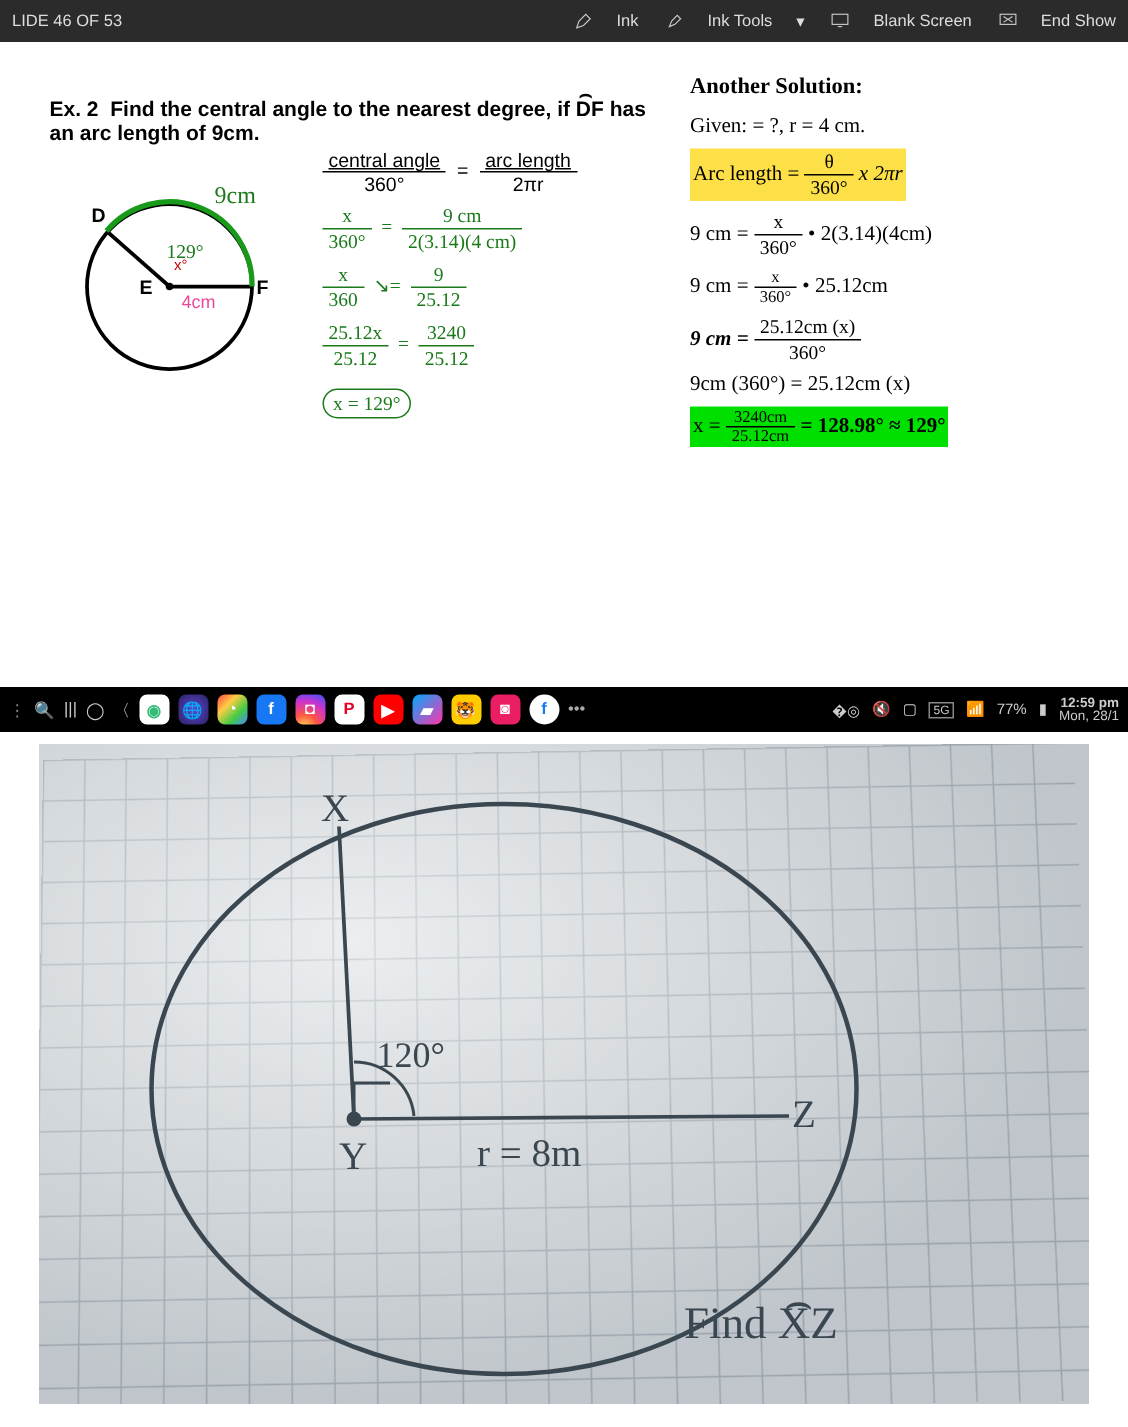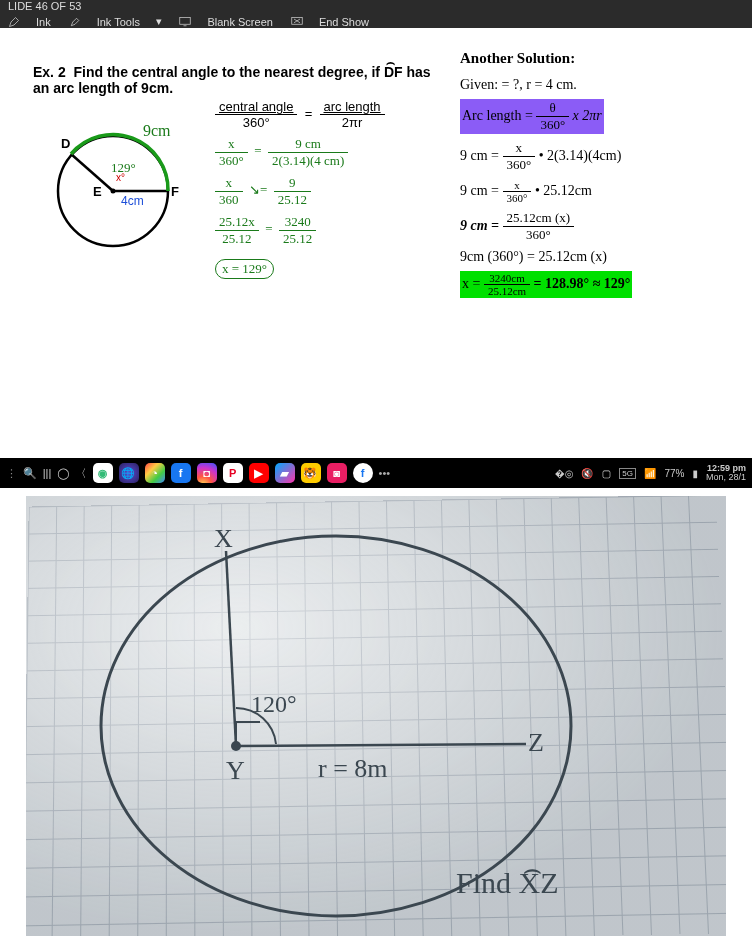--- a/index.html
+++ b/index.html
@@ -1,18 +1,18 @@
 <!DOCTYPE html>
 <html><head>
 <meta charset="utf-8">
 <style>
   html,body{margin:0;padding:0;font-family:Arial,Helvetica,sans-serif;background:#fff;color:#000;}
   .page{width:752px;height:951px;position:relative;overflow:hidden;background:#fff;}
   
-  .toolbar{background:#2b2b2b;color:#ddd;height:28px;display:flex;font-size:11px;padding:0 8px;justify-content:space-between;flex-direction:column;}
+  .toolbar{background:#2b2b2b;color:#ddd;height:28px;display:flex;align-items:center;font-size:11px;padding:0 8px;justify-content:space-between;}
   .toolbar .left{white-space:nowrap;}
   .toolbar .right{display:flex;gap:18px;align-items:center;}
   .toolbar .tb-item{display:flex;align-items:center;gap:16px;cursor:pointer;}
   .tb-icon{width:12px;height:12px;display:inline-block;}
   
   .content{position:relative;height:430px;background:#fff;display:flex;}
   .leftcol{width:460px;padding:18px 10px 0 33px;box-sizing:border-box;}
   .rightcol{width:280px;padding:10px 6px 0 0;font-family:'Times New Roman',serif;}
   .ex-title{font-weight:bold;font-size:14px;margin:18px 0 2px 0;}
   .ex-title .arc{position:relative;}
@@ -20,21 +20,21 @@
   .circle-wrap{position:relative;width:150px;height:150px;margin-top:10px;}
   .circle-svg{position:absolute;left:0;top:0;}
   .hand{font-family:'Comic Sans MS','Segoe Script',cursive;color:#1a7a1a;}
   .formula-area{position:absolute;left:215px;top:65px;font-size:13px;}
   .frac{display:inline-block;text-align:center;vertical-align:middle;font-size:13px;}
   .frac .t{border-bottom:1px solid currentColor;padding:0 4px;display:block;}
   .frac .b{padding:0 4px;display:block;}
   .hand .frac .t{border-bottom:1.5px solid #1a7a1a;}
   .eqrow{margin:6px 0;}
   .right-h1{font-weight:bold;font-size:15px;margin:12px 0 10px 0;}
-  .hl-yellow{background:#8b5cf6;display:inline-block;padding:1px 2px;}
+  .hl-yellow{background:#fde047;display:inline-block;padding:1px 2px;}
   .hl-green{background:#00e000;display:inline-block;padding:1px 2px;}
   .mathline{font-size:14px;margin:6px 0;}
   
   .phonebar{background:#000;height:30px;display:flex;align-items:center;padding:0 6px;gap:10px;color:#ccc;font-size:11px;justify-content:space-between;}
   .phonebar .apps{display:flex;gap:6px;align-items:center;}
   .app-ic{width:20px;height:20px;border-radius:5px;display:flex;align-items:center;justify-content:center;font-size:11px;font-weight:bold;color:#fff;}
   .phonebar .status{display:flex;gap:8px;align-items:center;font-size:10px;}
   .clock{line-height:1;font-size:9px;text-align:right;}
   
   .photo{position:relative;width:700px;height:440px;margin:8px auto 0 auto;background:#d8dde0;overflow:hidden;}
@@ -92,21 +92,21 @@
         <circle cx="80" cy="85" r="55" fill="none" stroke="#000" stroke-width="2.5"></circle>
         <path d="M80 85 L38 48" stroke="#000" stroke-width="2.5"></path>
         <path d="M80 85 L135 85" stroke="#000" stroke-width="2.5"></path>
 
         <path d="M38 48 A55 55 0 0 1 135 85" fill="none" stroke="#1a9a1a" stroke-width="3.5"></path>
         <circle cx="80" cy="85" r="2.5" fill="#000"></circle>
       </svg>
       <span style="position:absolute;left:28px;top:30px;font-weight:bold;font-size:13px">D</span>
       <span style="position:absolute;left:60px;top:78px;font-weight:bold;font-size:13px">E</span>
       <span style="position:absolute;left:138px;top:78px;font-weight:bold;font-size:13px">F</span>
-      <span style="position:absolute;left:88px;top:88px;color:#1d4ed8;font-size:12px">4cm</span>
+      <span style="position:absolute;left:88px;top:88px;color:#ec4899;font-size:12px">4cm</span>
       <span style="position:absolute;left:83px;top:66px;color:#c00;font-size:10px">x°</span>
       <span class="hand" style="position:absolute;left:110px;top:16px;font-size:16px">9cm</span>
       <span class="hand" style="position:absolute;left:78px;top:54px;font-size:13px">129°</span>
     </div>
 
     <div class="formula-area">
       <div class="eqrow" style="color:#000;">
         <span class="frac"><span class="t" style="text-decoration:underline">central angle</span><span class="b">360°</span></span>
         &nbsp;=&nbsp;
         <span class="frac"><span class="t" style="text-decoration:underline">arc length</span><span class="b">2πr</span></span>

